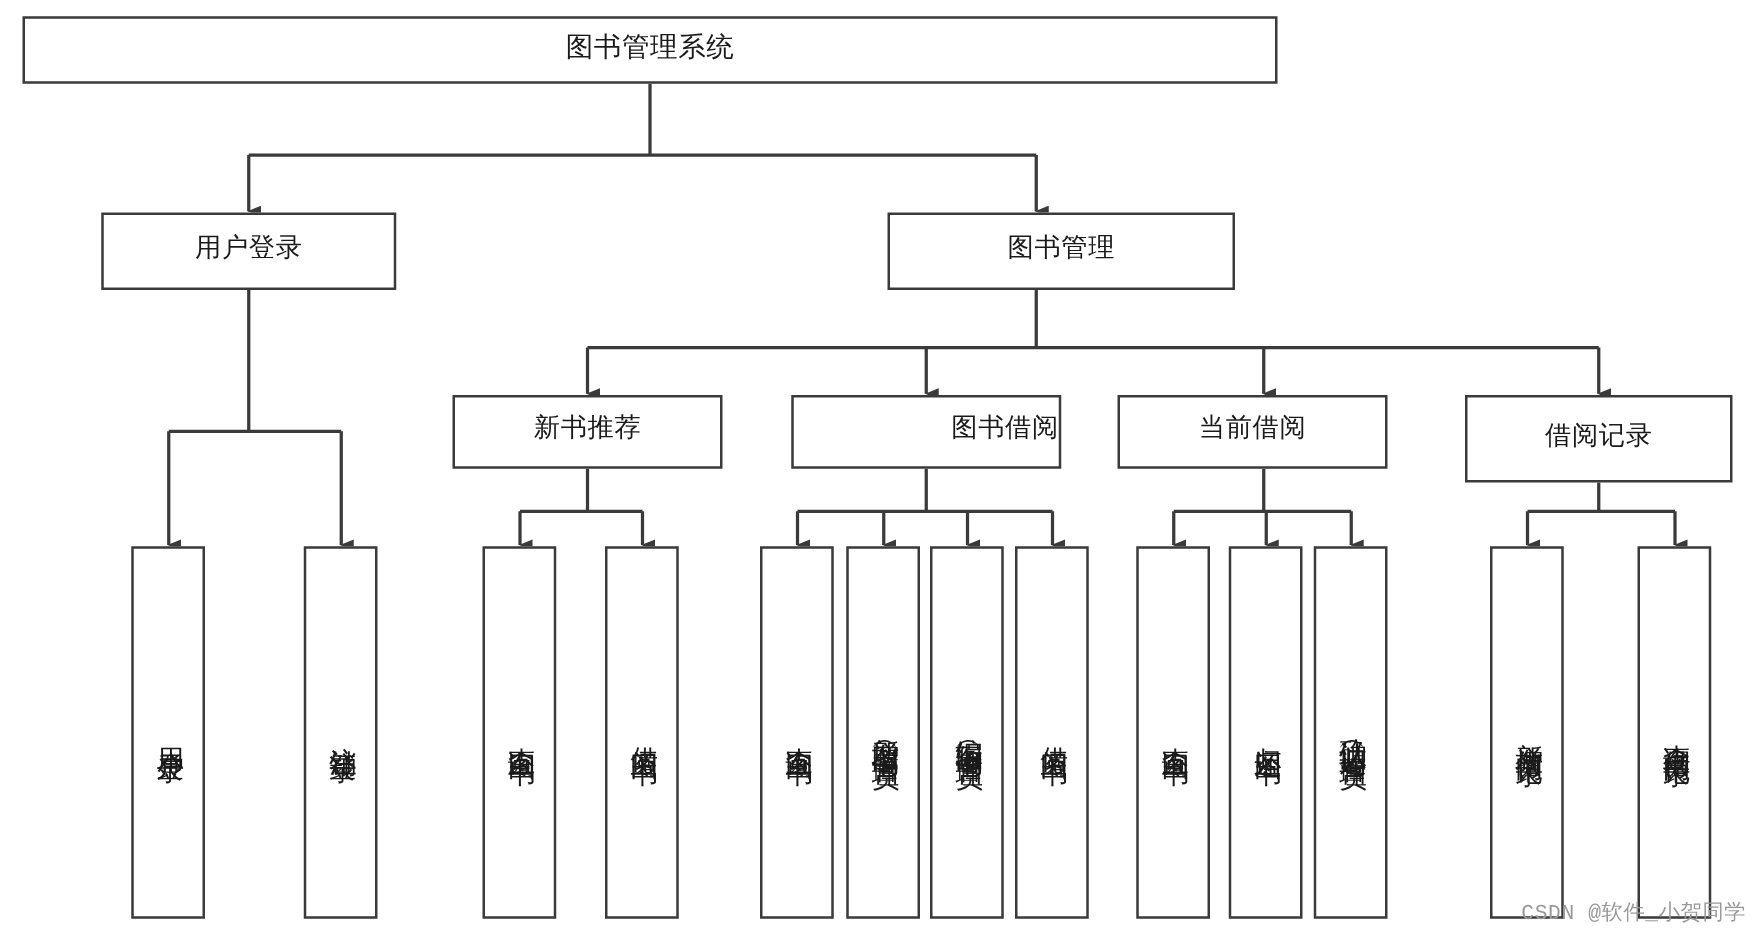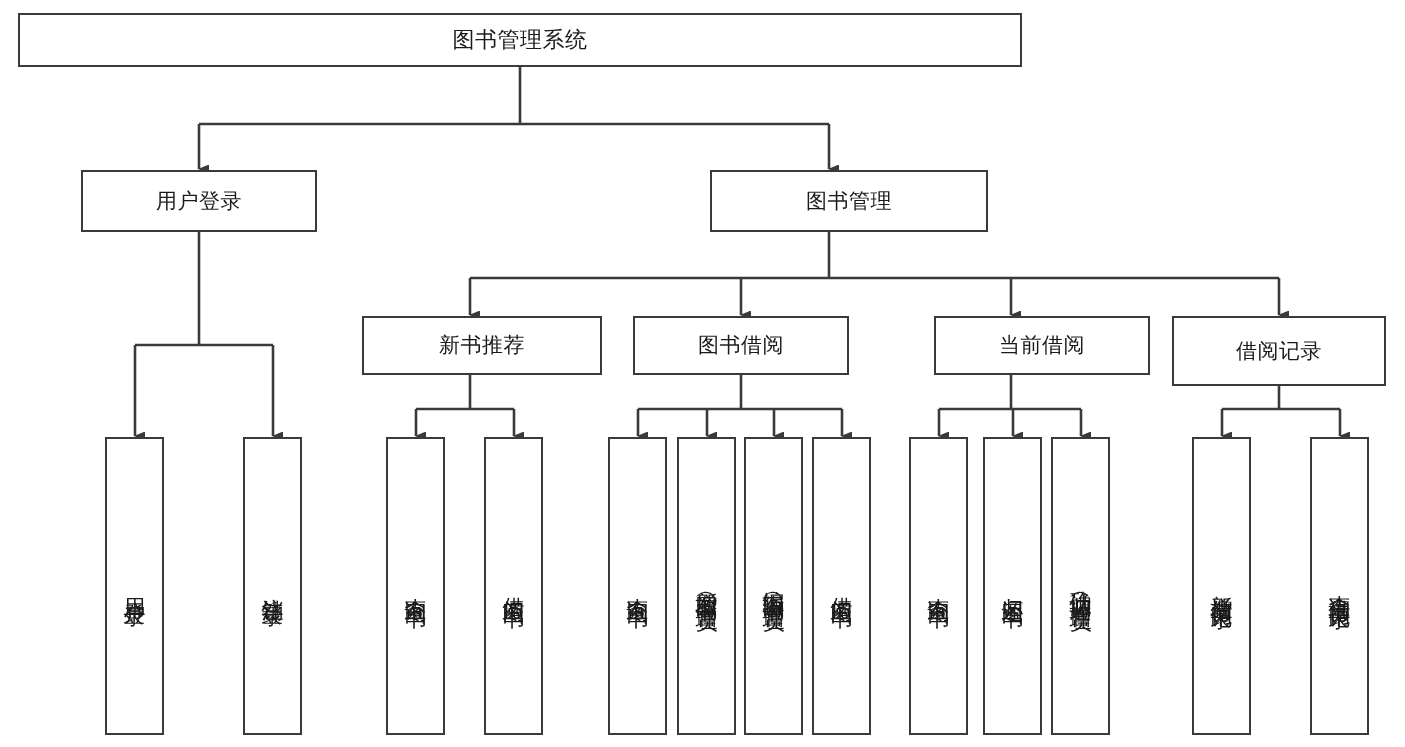--- a/index.html
+++ b/index.html
@@ -9,20 +9,21 @@
   }
   body {
     font-family: "DejaVu Sans", "Liberation Sans", sans-serif;
   }
   #diagram-canvas {
     position: relative;
     width: 1405px;
     height: 747px;
     background: #ffffff;
     overflow: hidden;
+    font-family: Liberation Mono, monospace;
   }
   #edge-layer {
     position: absolute;
     left: 0;
     top: 0;
     width: 1405px;
     height: 747px;
     pointer-events: none;
   }
   .node {
@@ -123,27 +124,27 @@
   <div id="node-group">
       <div class="node horizontal root" style="left: 18px; top: 13px; width: 1004px; height: 54px;">
         <span class="node-label">图书管理系统</span>
       </div>
       <div class="node horizontal" style="left: 81px; top: 170px; width: 236px; height: 62px;">
         <span class="node-label">用户登录</span>
       </div>
       <div class="node horizontal" style="left: 710px; top: 170px; width: 278px; height: 62px;">
         <span class="node-label">图书管理</span>
       </div>
-      <div class="node horizontal" style="left: 362px; top: 316px; width: 240px; height: 59px;">
+      <div class="node horizontal" style="left: 362px; top: 316px; width: 216px; height: 59px;">
         <span class="node-label">新书推荐</span>
       </div>
-      <div class="node horizontal" style="left: 633px; top: 316px; width: 216px; height: 59px;">
+      <div class="node horizontal" style="left: 633px; top: 316px; width: 216px; height: 59px; justify-content: flex-end;">
         <span class="node-label">图书借阅</span>
       </div>
-      <div class="node horizontal" style="left: 934px; top: 316px; width: 216px; height: 59px;">
+      <div class="node horizontal" style="left: 894px; top: 316px; width: 216px; height: 59px;">
         <span class="node-label">当前借阅</span>
       </div>
       <div class="node horizontal" style="left: 1172px; top: 316px; width: 214px; height: 70px;">
         <span class="node-label">借阅记录</span>
       </div>
       <div class="node vertical" style="left: 105px; top: 437px; width: 59px; height: 298px;">
         <span class="node-label">用户登录</span>
       </div>
       <div class="node vertical" style="left: 243px; top: 437px; width: 59px; height: 298px;">
         <span class="node-label">注销登录</span>
@@ -176,13 +177,14 @@
         <span class="node-label">确认归还（管理员）</span>
       </div>
       <div class="node vertical" style="left: 1192px; top: 437px; width: 59px; height: 298px;">
         <span class="node-label">新增借阅记录</span>
       </div>
       <div class="node vertical" style="left: 1310px; top: 437px; width: 59px; height: 298px;">
         <span class="node-label">查询借阅记录</span>
       </div>
     </div>
 
+  <div id="watermark">CSDN @软件_小贺同学</div>
 </div>
 
 </body></html>

